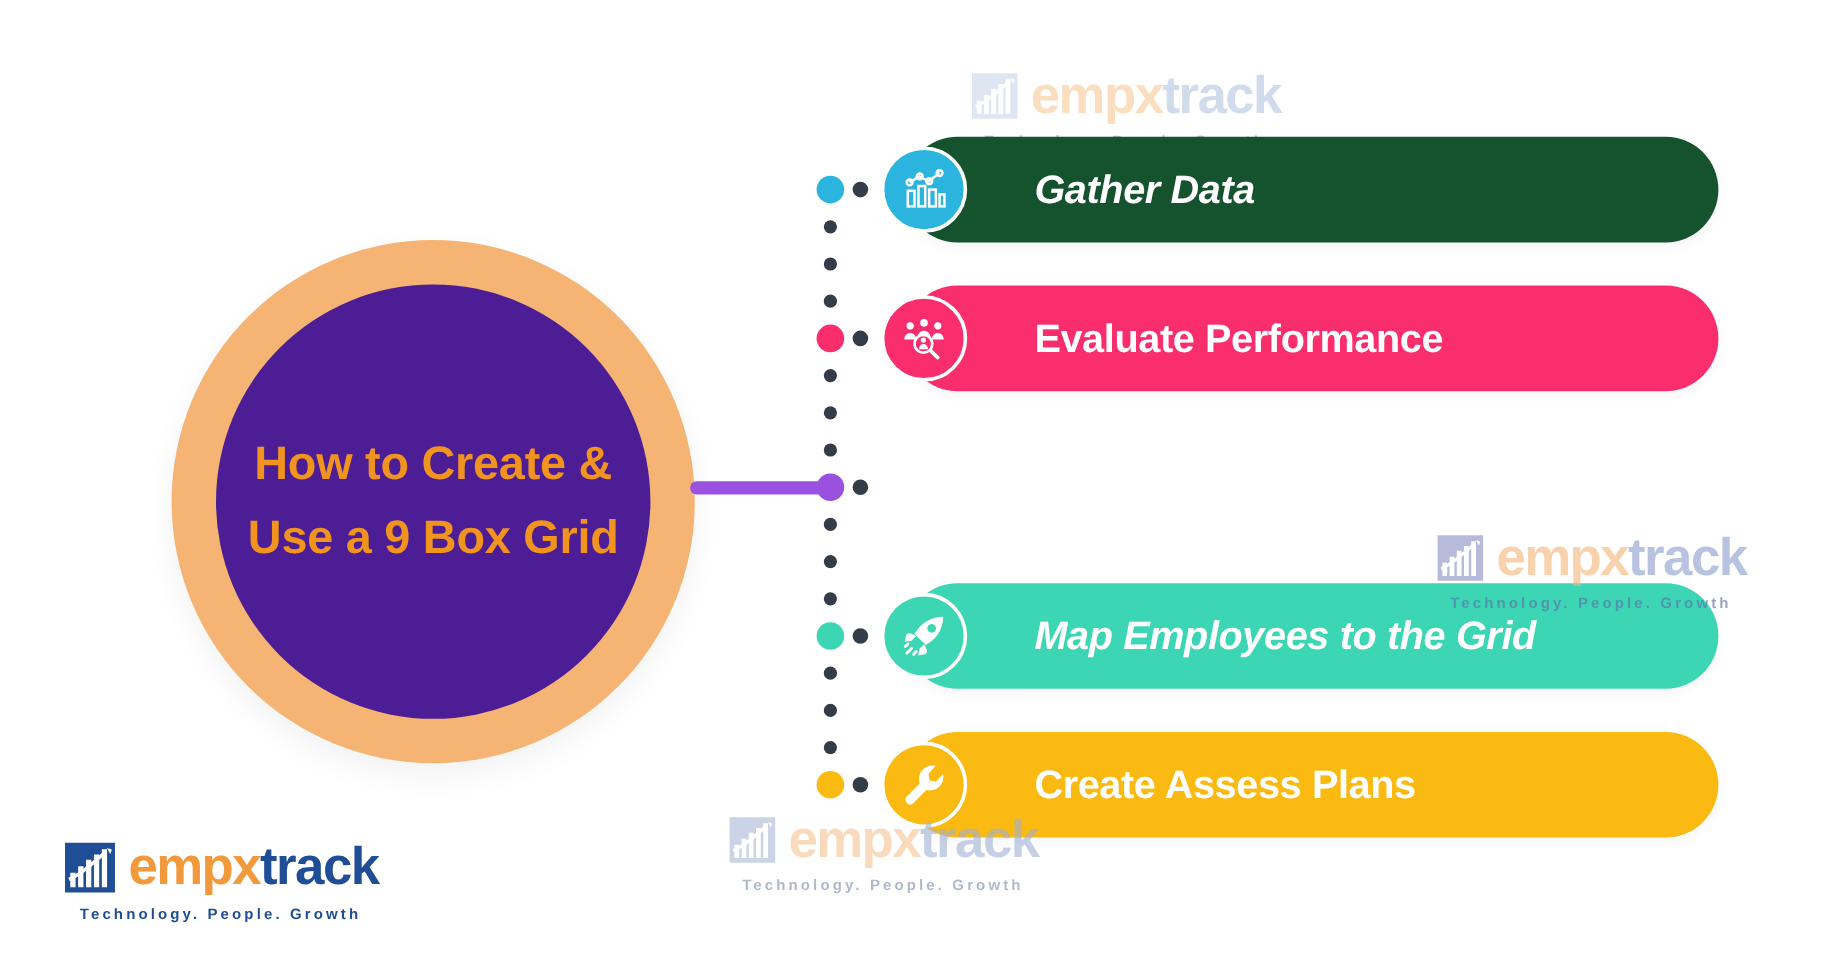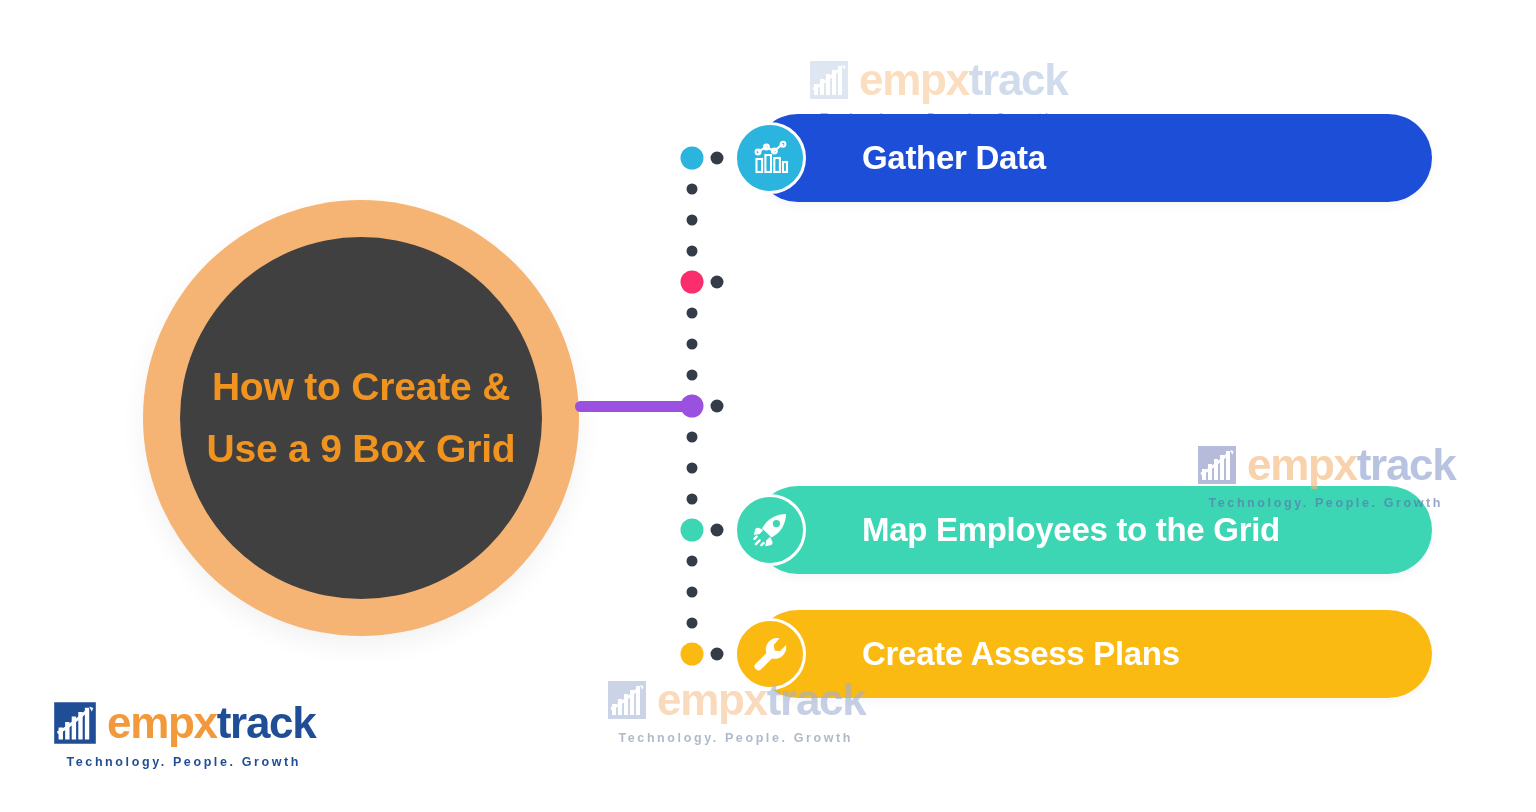--- a/index.html
+++ b/index.html
@@ -29,21 +29,21 @@
     background: #f5b473;
     display: flex;
     align-items: center;
     justify-content: center;
     box-shadow: 0 10px 26px rgba(0,0,0,0.055);
   }
   .hub-inner {
     width: 362px;
     height: 362px;
     border-radius: 50%;
-    background: #404040;
+    background: #4c1d95;
     display: flex;
     align-items: center;
     justify-content: center;
     padding: 0 22px;
     box-sizing: border-box;
   }
   .hub-title {
     color: #f0941f;
     font-size: 39px;
     font-weight: bold;
@@ -223,42 +223,65 @@
         <path d="M2 2 H40 V40 H2 Z" fill="#b9cbe2"></path>
         <path d="M6 36 V25 h4 v11 z M12 36 V20 h4 v16 z M18 36 V15 h4 v21 z M24 36 V11 h4 v25 z M30 36 V7 h4 v29 z" fill="#ffffff"></path>
         <path d="M5 30 C14 26, 23 18, 33 9" stroke="#ffffff" stroke-width="2.6" fill="none"></path>
         <path d="M34 6 l3.6 1.2 -1.2 3.6 z" fill="#ffffff"></path>
       </svg>
       <div class="logo-word"><span class="logo-empx">empx</span><span class="logo-track">track</span></div>
     </div>
     <div class="logo-tag">Technology.  People.  Growth</div>
   </div>
 
-  <div class="step" style="top:114px; background:#1d4ed8;">
+  <div class="step" style="top:114px; background:#14532d;font-style:italic;">
     <div class="step-icon" style="background:#2ab4de;">
       <svg width="40" height="40" viewBox="0 0 40 40">
         <g fill="none" stroke="#ffffff" stroke-width="2.1">
           <rect x="6.5" y="21" width="5.6" height="13"></rect>
           <rect x="15.4" y="17" width="5.6" height="17"></rect>
           <rect x="24.3" y="20" width="5.6" height="14"></rect>
           <rect x="33" y="24" width="4" height="10"></rect>
           <path d="M8 14 L16 9 L24 13 L33 6"></path>
           <circle cx="8" cy="14" r="2.4"></circle>
           <circle cx="16.4" cy="9" r="2.4"></circle>
           <circle cx="24.4" cy="13" r="2.4"></circle>
           <circle cx="33" cy="6.2" r="2.4"></circle>
         </g>
       </svg>
     </div>
     <div class="step-label">Gather Data</div>
   </div>
 
-
-
-  <div class="step" style="top:486px; background:#3dd6b5;">
+  <div class="step" style="top:238px; background:#fa2d6d;">
+    <div class="step-icon" style="background:#fa2d6d;">
+      <svg width="40" height="40" viewBox="0 0 40 40">
+        <g fill="#ffffff">
+          <circle cx="8.5" cy="9.5" r="3"></circle>
+          <path d="M3.6 21 c0-3.2 2.2-5.4 4.9-5.4 s4.9 2.2 4.9 5.4 z"></path>
+          <circle cx="20" cy="7" r="3.2"></circle>
+          <path d="M14.6 19.5 c0-3.4 2.4-5.8 5.4-5.8 s5.4 2.4 5.4 5.8 z"></path>
+          <circle cx="31.5" cy="9.5" r="3"></circle>
+          <path d="M26.6 21 c0-3.2 2.2-5.4 4.9-5.4 s4.9 2.2 4.9 5.4 z"></path>
+        </g>
+        <g fill="none" stroke="#ffffff" stroke-width="2.2">
+          <circle cx="19.5" cy="24.5" r="7.4" fill="#fa2d6d"></circle>
+          <path d="M25.2 30 L31.5 36" stroke-linecap="round" stroke-width="3"></path>
+        </g>
+        <g fill="#ffffff">
+          <circle cx="19.5" cy="21.4" r="2.2"></circle>
+          <path d="M15.7 29 c0-2.6 1.7-4.4 3.8-4.4 s3.8 1.8 3.8 4.4 z"></path>
+        </g>
+      </svg>
+    </div>
+    <div class="step-label">Evaluate Performance</div>
+  </div>
+
+
+  <div class="step" style="top:486px; background:#3dd6b5;font-style:italic;">
     <div class="step-icon" style="background:#3dd6b5;">
       <svg width="40" height="40" viewBox="0 0 40 40">
         <path d="M36 4 C29 4 20.5 7 15.4 13.6 L12 18.2 L21.6 27.6 L26.4 24.2 C33 19.2 36 10.8 36 4 Z" fill="#ffffff"></path>
         <circle cx="26.4" cy="13.6" r="3.6" fill="#3dd6b5"></circle>
         <path d="M13.4 20 L9 18 C7.2 17.2 5.4 18 5 19.8 L4 25 L9.6 24 Z" fill="#ffffff"></path>
         <path d="M20.2 26.8 L22.2 31.2 C23 33 22.2 34.8 20.4 35.2 L15.2 36.2 L16.2 30.6 Z" fill="#ffffff"></path>
         <g stroke="#ffffff" stroke-width="2.4" stroke-linecap="round">
           <path d="M9.6 30.4 L5.8 34.2"></path>
           <path d="M13.6 33 L11.4 35.2"></path>
           <path d="M6.6 26.6 L4.4 28.8"></path>

